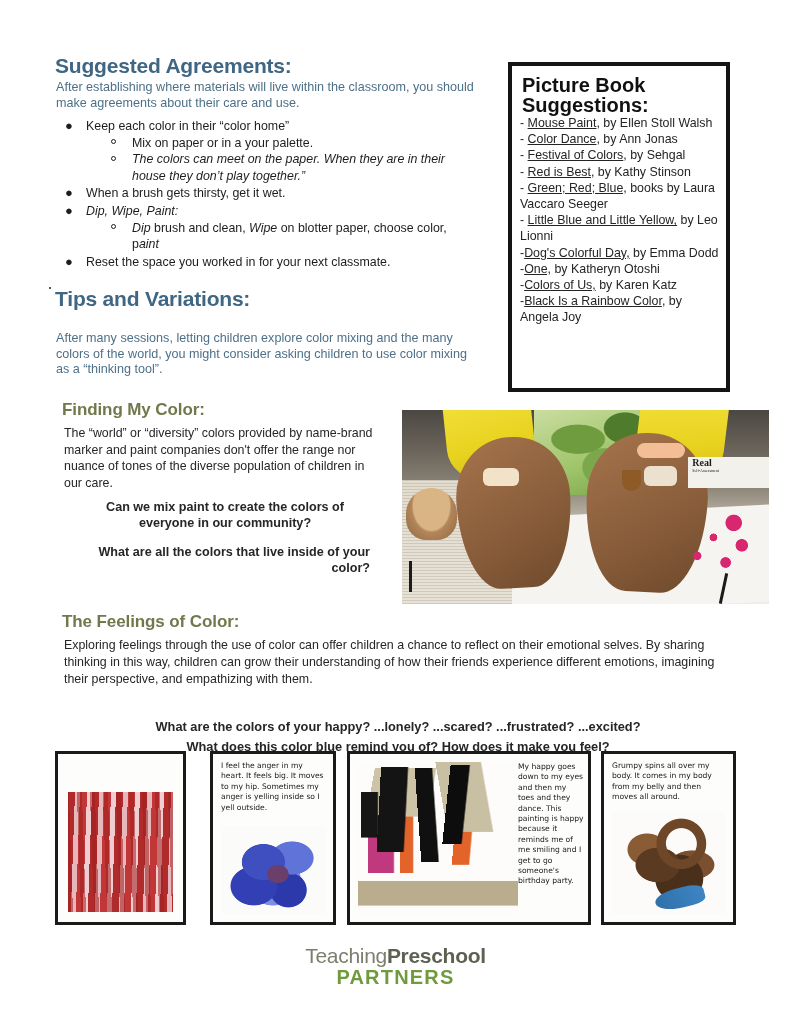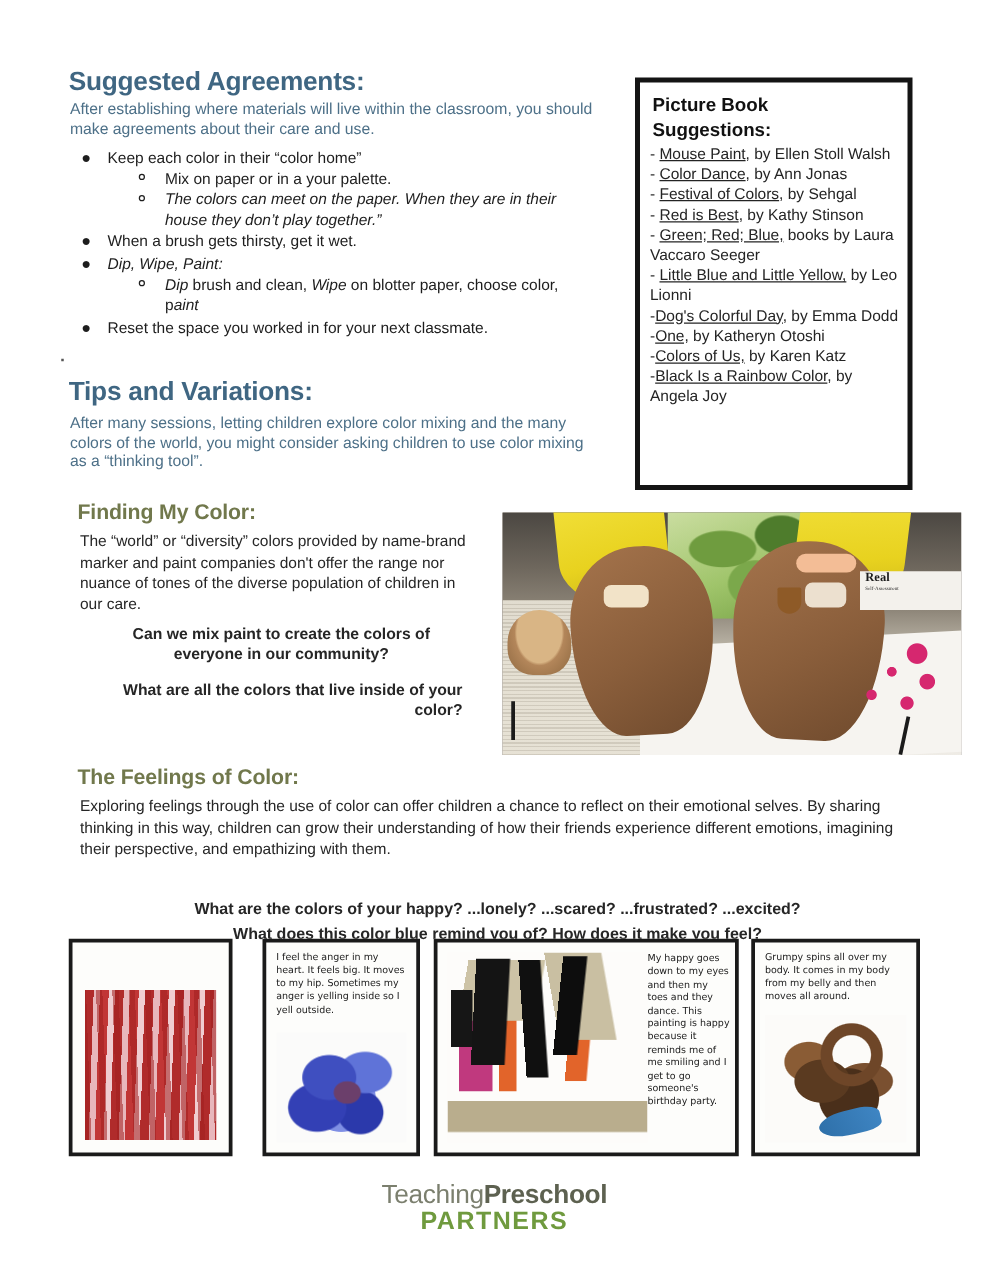--- a/index.html
+++ b/index.html
@@ -103,21 +103,21 @@
     position: absolute;
     left: 508px;
     top: 62px;
     width: 222px;
     height: 330px;
     border: 4px solid #141414;
     background: #ffffff;
     box-sizing: border-box;
   }
   .pb-title {
-    font-size: 15px;
+    font-size: 20px;
     font-weight: bold;
     line-height: 20px;
     color: #111;
     margin: 9px 0 0 10px;
   }
   .pb-list {
     margin: 0;
     padding: 0 6px 0 8px;
     list-style: none;
     font-size: 12.4px;
@@ -394,21 +394,21 @@
         <li><span>- </span><span class="u">Red is Best</span><span>, by Kathy Stinson</span></li>
         <li><span>- </span><span class="u">Green; Red; Blue,</span><span> books by Laura Vaccaro Seeger</span></li>
         <li><span>- </span><span class="u">Little Blue and Little Yellow,</span><span> by Leo Lionni</span></li>
         <li><span>-</span><span class="u">Dog's Colorful Day,</span><span> by Emma Dodd</span></li>
         <li><span>-</span><span class="u">One,</span><span> by Katheryn Otoshi</span></li>
         <li><span>-</span><span class="u">Colors of Us,</span><span> by Karen Katz</span></li>
         <li><span>-</span><span class="u">Black Is a Rainbow Color</span><span>, by Angela Joy</span></li>
       </ul>
   </div>
 
-  <div class="h-blue" style="left:55px; top:302px;text-align:center;">Tips and Variations:</div>
+  <div class="h-blue" style="left:55px; top:287px;text-align:center;">Tips and Variations:</div>
   <div class="body-blue" style="left:56px; top:331px; width:420px;">After many sessions, letting children explore color mixing and the many colors of the world,  you might consider asking children to use color mixing as a “thinking tool”.</div>
 
   <div class="h-green" style="left:62px; top:400px;">Finding My Color:</div>
   <div class="body-dark" style="left:64px; top:425px; width:318px;">The “world” or “diversity” colors provided by name-brand marker and paint companies don't offer the range nor nuance of tones of the diverse population of children in our care.</div>
   <div class="body-dark" style="left:80px; top:499px; width:290px; text-align:center; font-weight:bold; font-size:12.6px; line-height:16px;">Can we mix paint to create the colors of everyone in our community?</div>
   <div class="body-dark" style="left:80px; top:544px; width:290px; text-align:right; font-weight:bold; font-size:12.6px; line-height:16px;">What are all the colors that live inside of your color?</div>
 
   <div class="photo">
     <div class="bg-table"></div>
     <div class="newsprint"></div>

